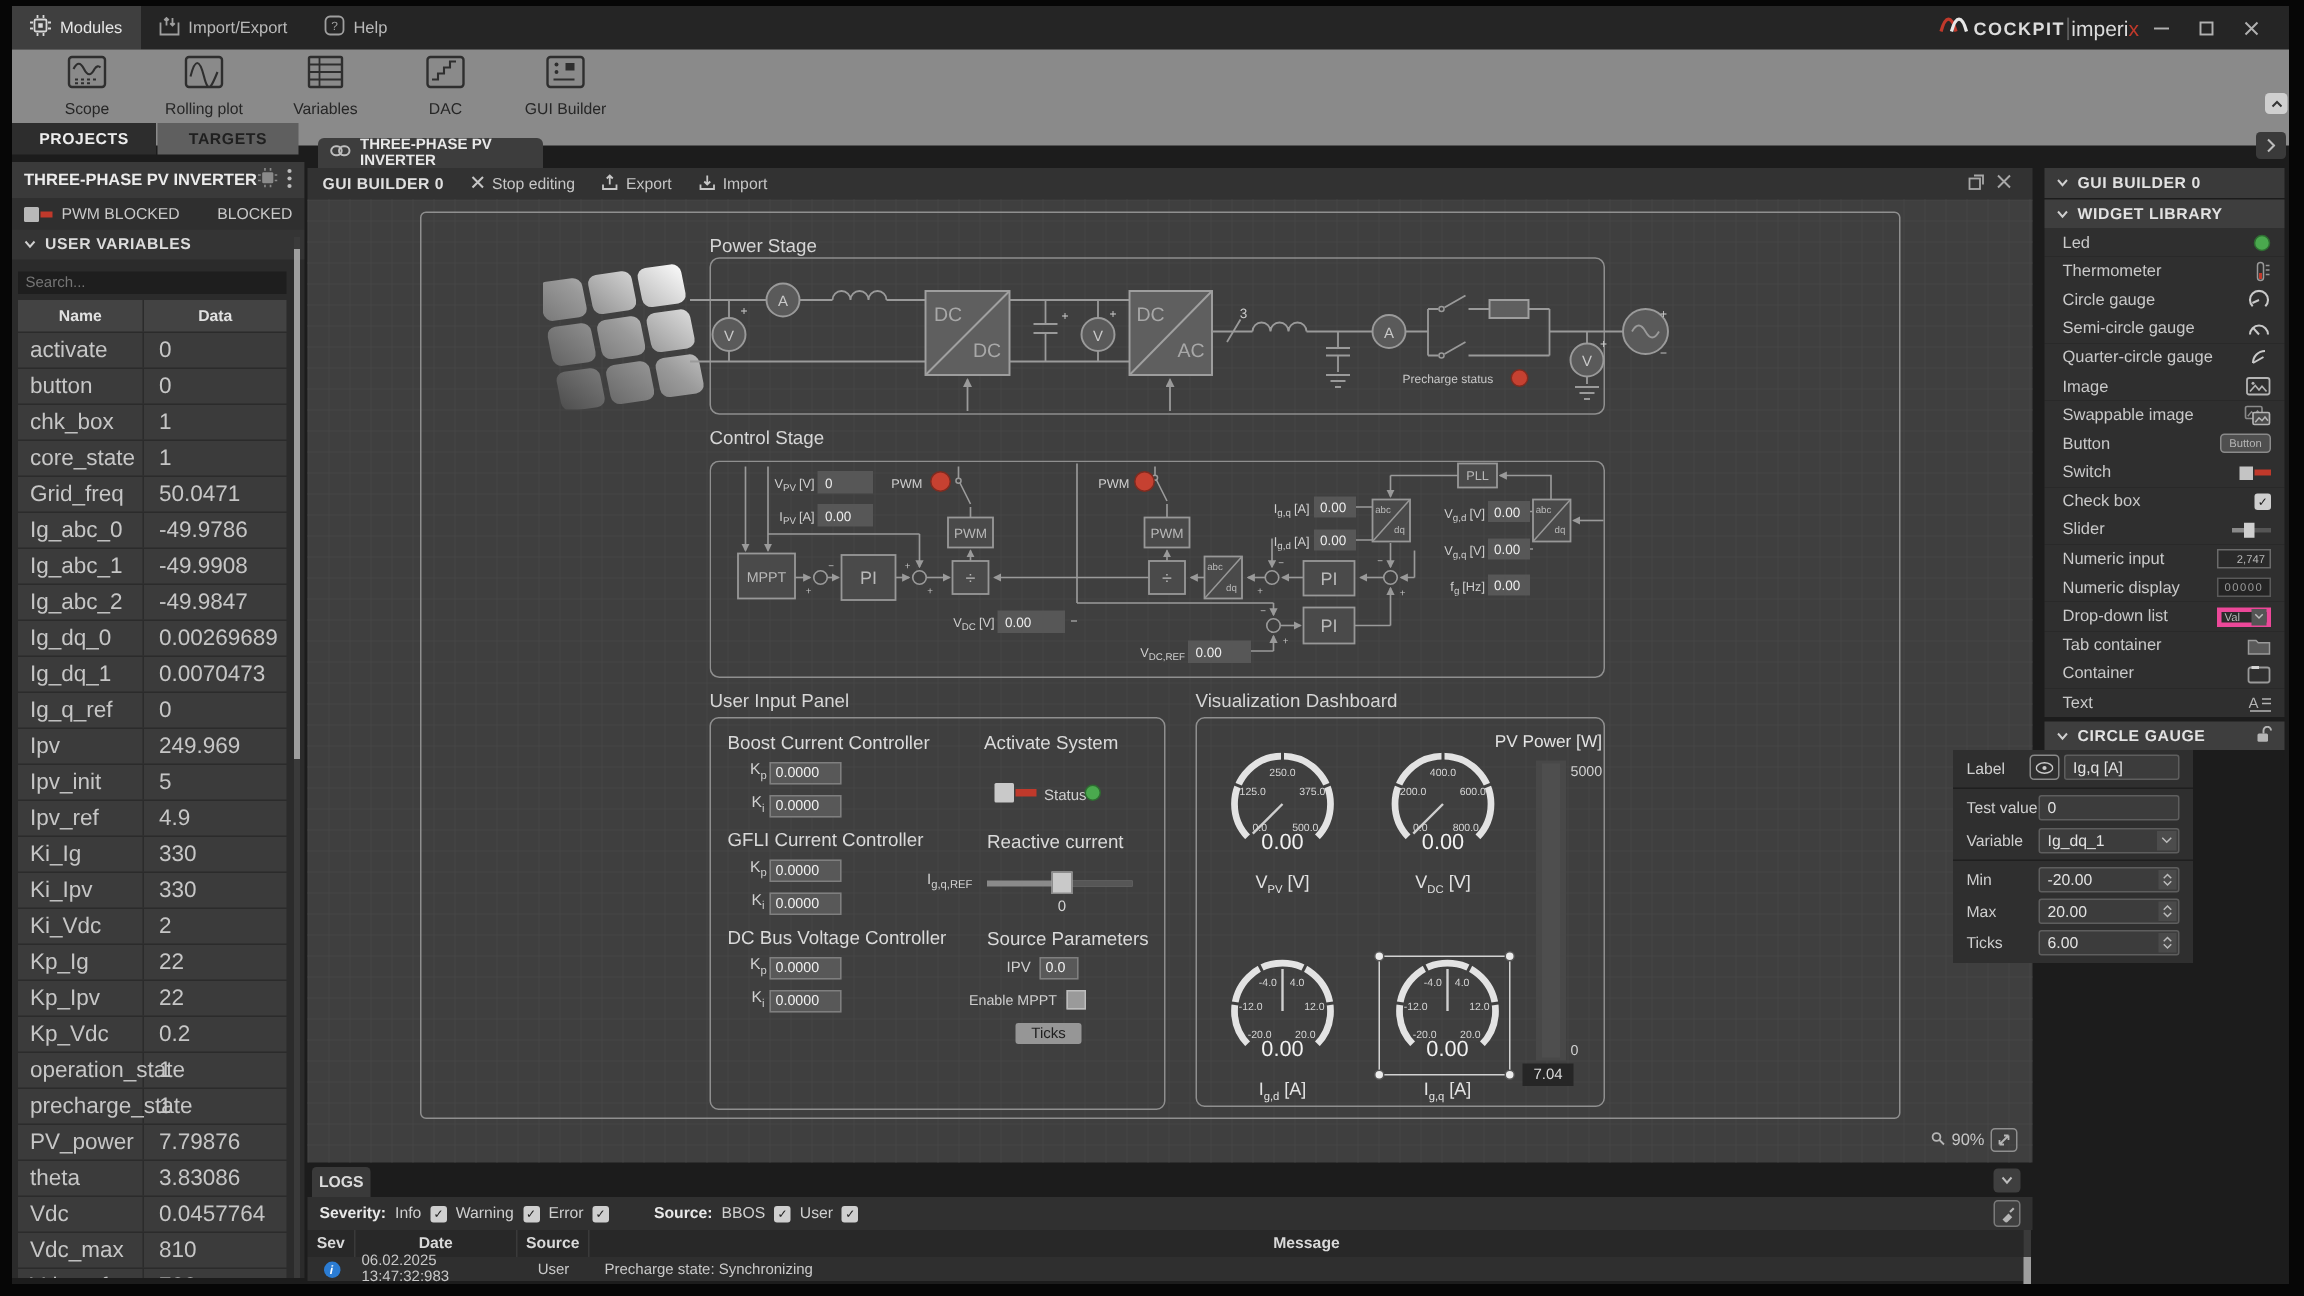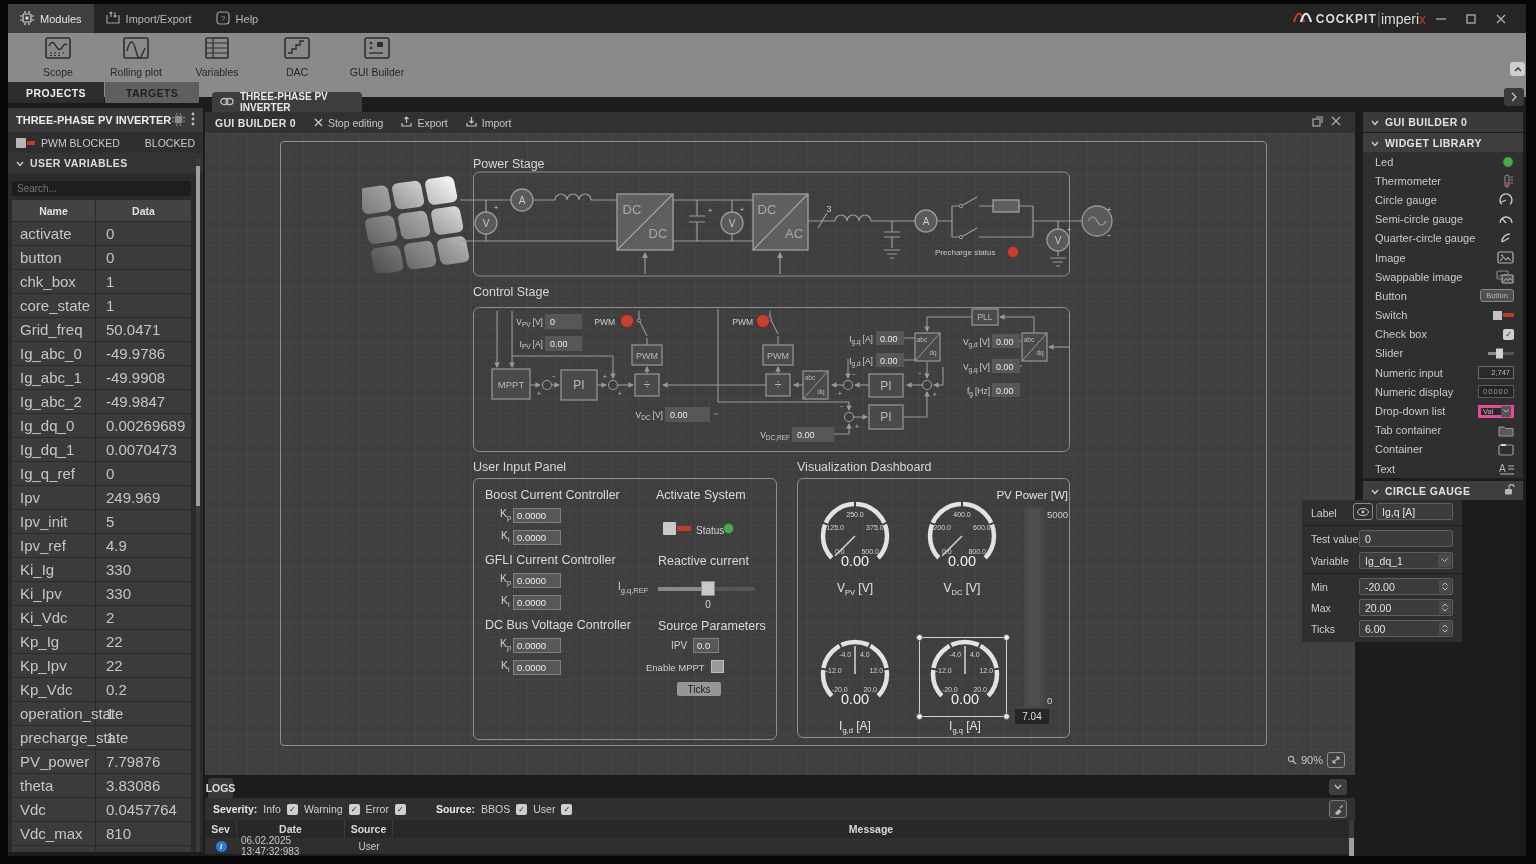--- a/index.html
+++ b/index.html
@@ -958,21 +958,21 @@
           </svg>
         </span>
       </div>
 </div>
 
 <div class="ab" style="left:1329px;top:779px;width:18px;height:16px;background:#3f3f3f;border-radius:3px;display:flex;align-items:center;justify-content:center">
       <svg width="8" height="6">
         <path d="M1,1 L4,4.5 L7,1" fill="none" stroke="#bdbdbd" stroke-width="1.3"></path>
       </svg>
     </div>
-<div class="ab" style="left:208px;top:778px;width:25px;height:20px;background:#3a3a3a;border-radius:3px 3px 0 0;display:flex;align-items:center;justify-content:center;color:#dcdcdc;font-weight:bold;font-size:10.5px">LOGS</div>
+<div class="ab" style="left:208px;top:778px;width:39px;height:20px;background:#3a3a3a;border-radius:3px 3px 0 0;display:flex;align-items:center;justify-content:center;color:#dcdcdc;font-weight:bold;font-size:10.5px">LOGS</div>
 <div class="ab" id="logs-filter">
   <span style="font-weight:bold;color:#e8e8e8">Severity:</span>
   <span>Info</span>
       <span class="cb checked"></span>
   <span>Warning</span>
       <span class="cb checked"></span>
   <span>Error</span>
       <span class="cb checked"></span>
   <span style="font-weight:bold;color:#e8e8e8;margin-left:24px">Source:</span>
   <span>BBOS</span>
@@ -992,19 +992,20 @@
     <div style="width:108px">Date</div>
     <div style="width:48px">Source</div>
     <div style="flex:1;border-right:none">Message</div>
   </div>
   <div class="lg-row">
     <div style="width:32px;display:flex;justify-content:center">
           <span style="width:11px;height:11px;border-radius:50%;background:#2b7cd3;color:#fff;font-size:8px;font-weight:bold;display:inline-flex;align-items:center;justify-content:center;font-style:italic">i</span>
         </div>
     <div style="width:108px;padding-left:4px">06.02.2025 13:47:32:983</div>
     <div style="width:48px;display:flex;justify-content:center">User</div>
+    <div style="flex:1;padding-left:10px">Precharge state: Synchronizing</div>
   </div>
 </div>
 <div class="ab" style="left:1349px;top:820px;width:5px;height:36px;background:#3a3a3a">
       <div class="ab" style="left:0;top:18px;width:5px;height:18px;background:#9e9e9e"></div>
     </div>
 
 </div>
 
 </body></html>

